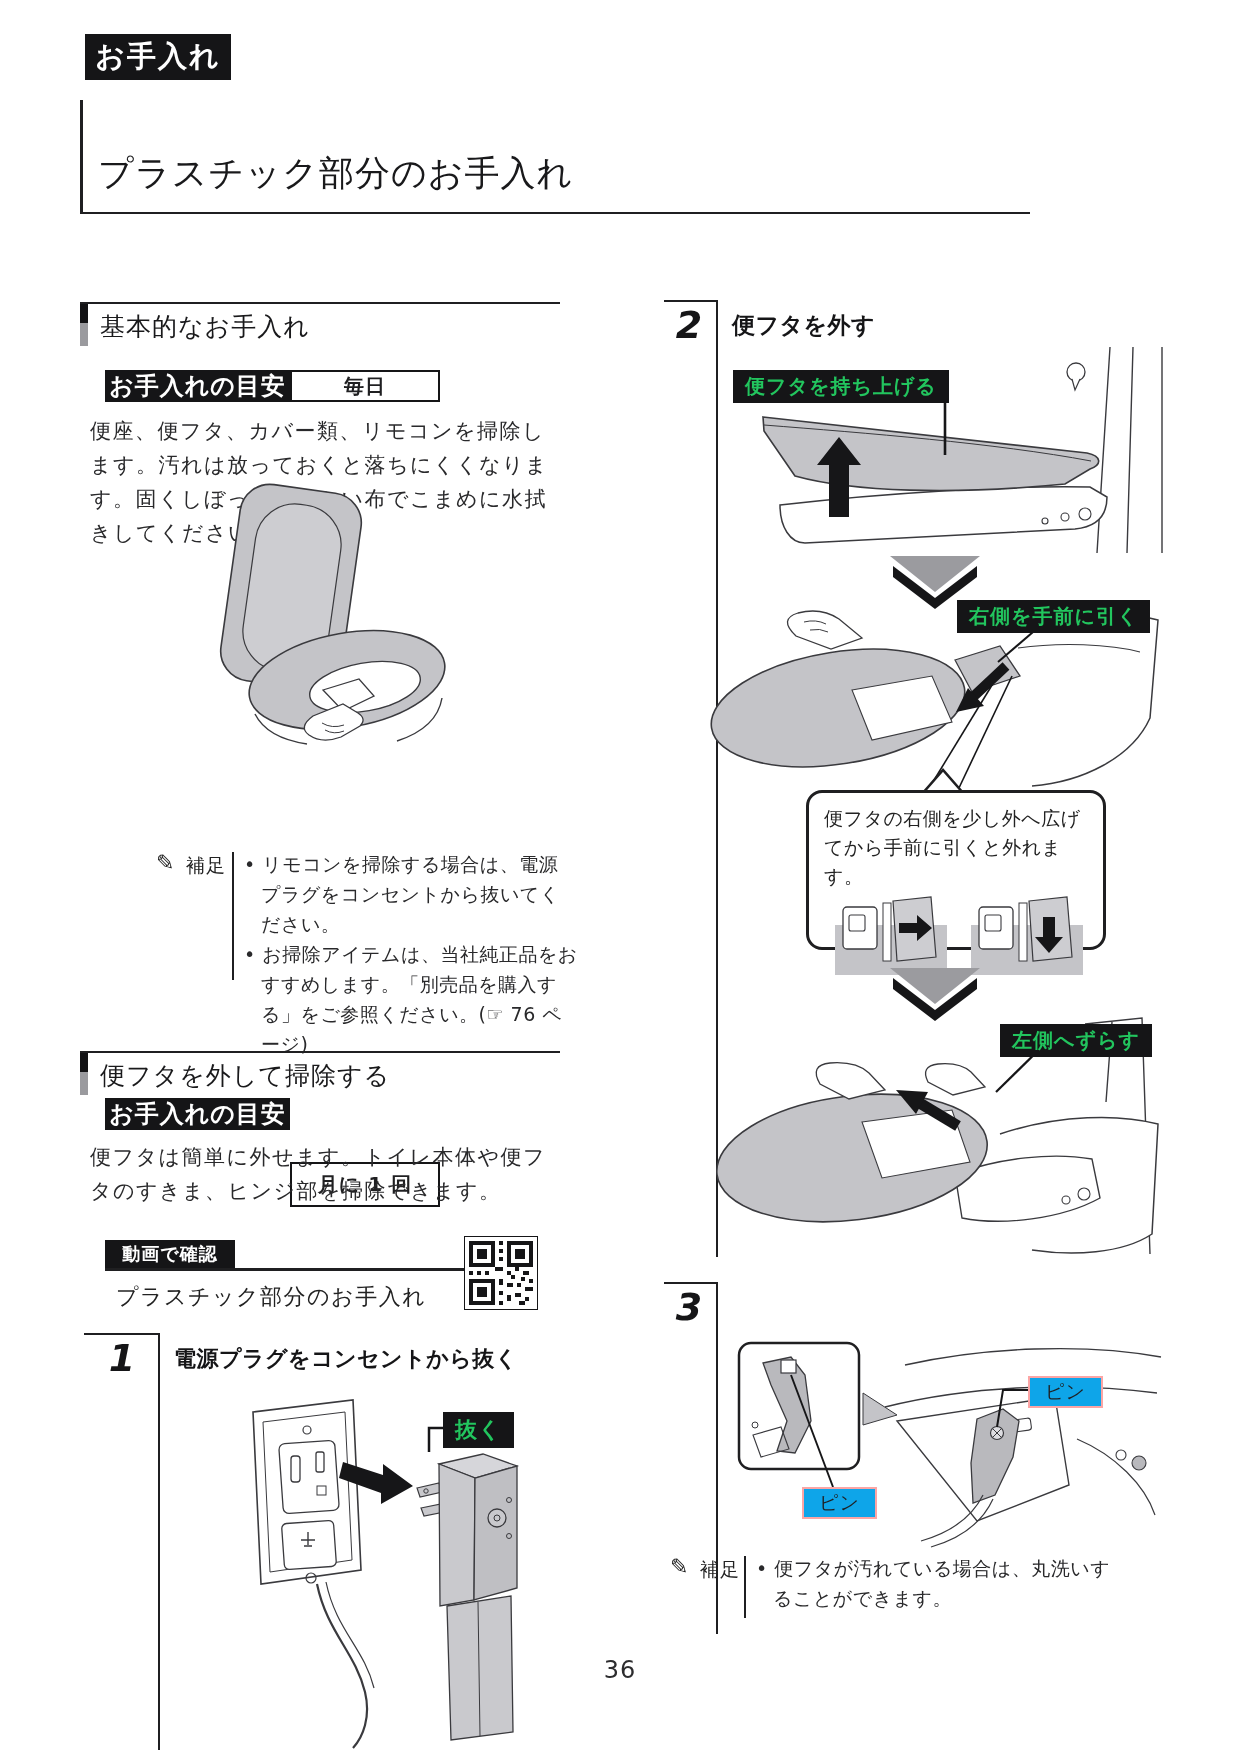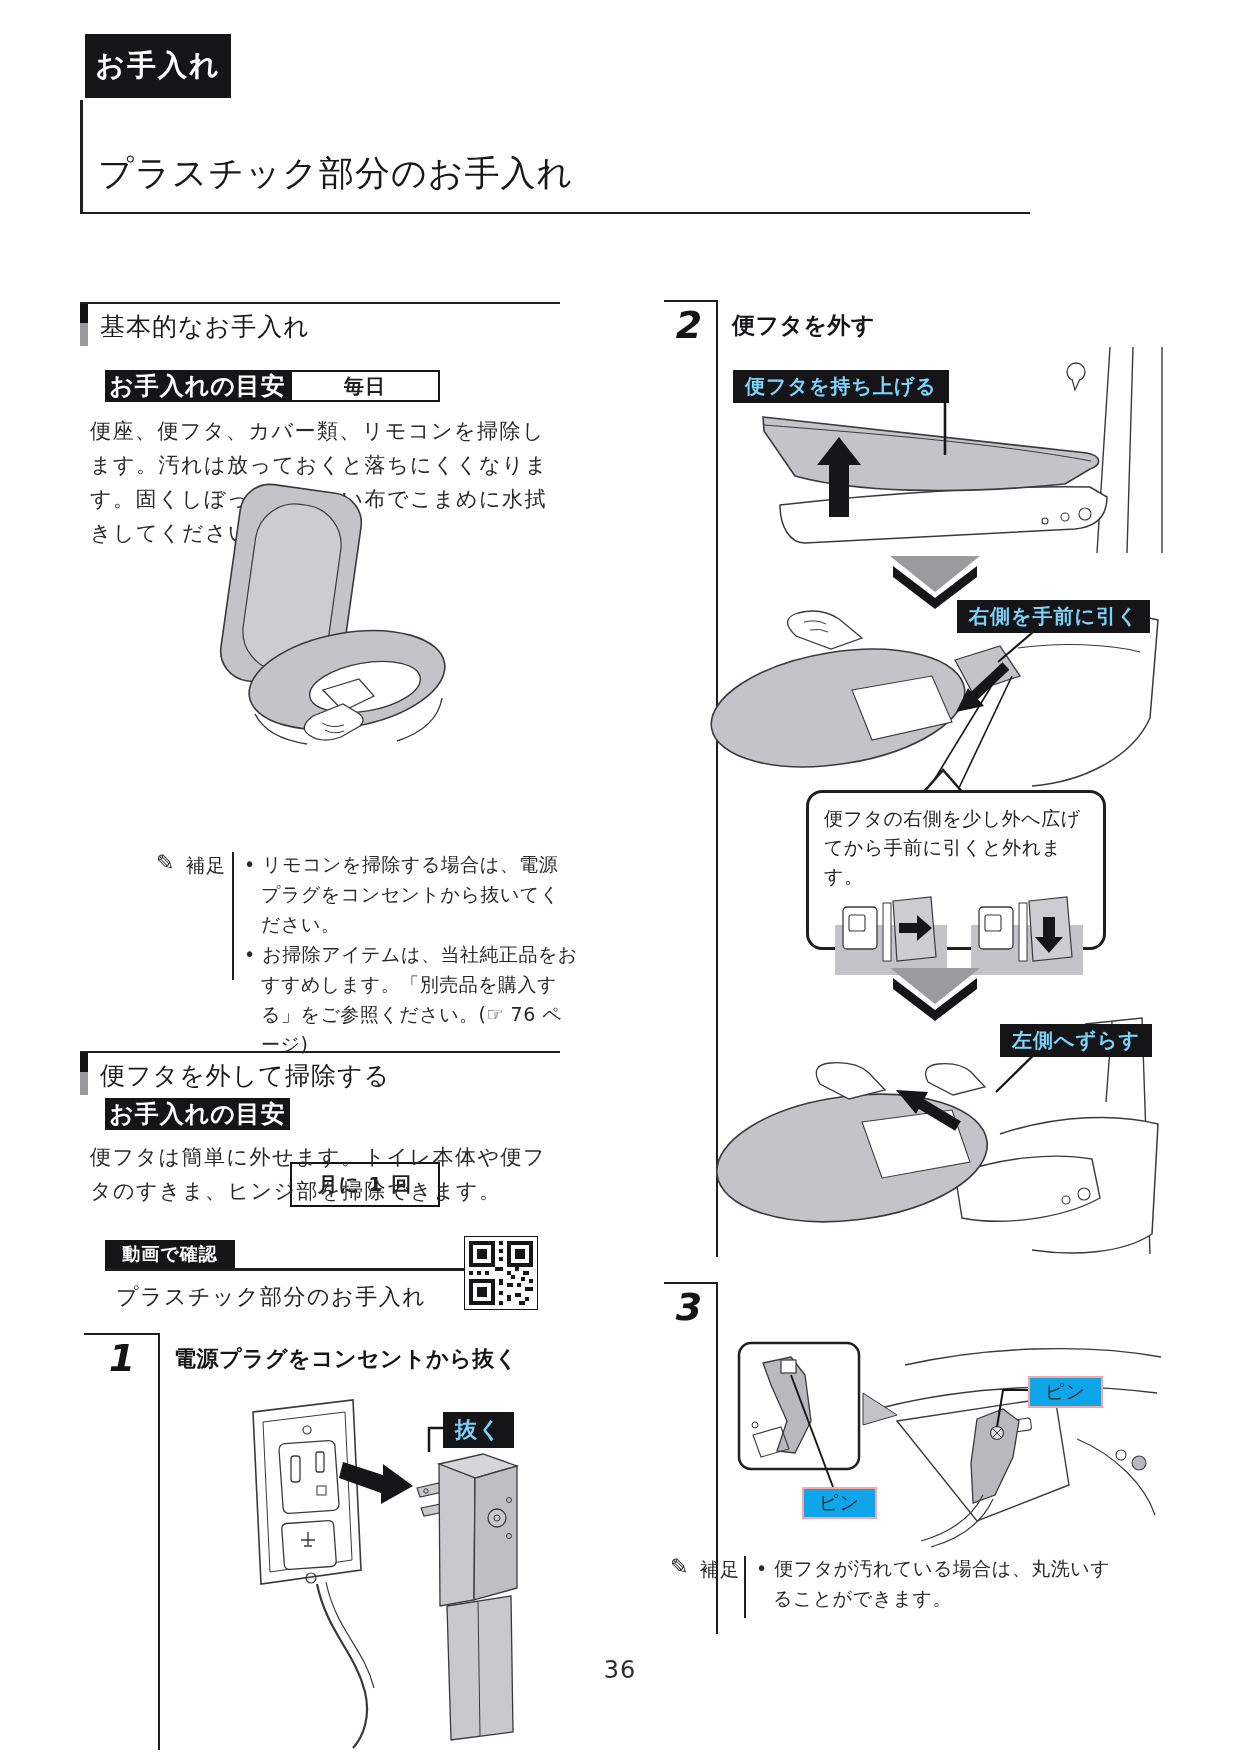--- a/index.html
+++ b/index.html
@@ -19,33 +19,33 @@
   .body-txt{font-size:21px;line-height:34px;letter-spacing:1.5px;color:#29292b;}
   .note-pencil{font-size:22px;color:#222;}
   .note-word{font-size:19px;color:#222;letter-spacing:1px;}
   .note-list{font-size:19px;line-height:30px;letter-spacing:0.5px;color:#29292b;}
   .note-list .ni{padding-left:17px;text-indent:-17px;}
   .note-list .ni::before{content:"\2022\00a0";}
   .vid-badge{background:#151517;color:#fff;font-size:18px;font-weight:700;display:flex;align-items:center;justify-content:center;letter-spacing:1px;}
   .vid-title{font-size:22px;letter-spacing:1.5px;color:#222;}
   .stepnum{font-size:38px;font-weight:700;font-style:italic;color:#151517;text-align:center;}
   .steptitle{font-size:22px;font-weight:700;letter-spacing:0.5px;color:#151517;}
-  .callout{background:#151517;color:#7dd3fc;font-size:20px;font-weight:600;padding:3px 12px;letter-spacing:1px;line-height:1.35;}
+  .callout{background:#151517;color:#22c55e;font-size:20px;font-weight:600;padding:3px 12px;letter-spacing:1px;line-height:1.35;}
   .pinlabel{background:#0ea5e9;border:2px solid #fca5a5;font-size:19px;letter-spacing:1px;padding:1px 15px;color:#1f1f21;}
   .bubble{background:#fff;border:3px solid #1f1f21;border-radius:16px;box-sizing:border-box;}
   .bubble-txt{font-size:19px;line-height:29px;letter-spacing:0.5px;color:#222;padding:11px 13px 0 15px;}
   .pageno{font-size:24px;color:#2c2c2e;text-align:center;letter-spacing:1px;}
   svg{display:block;}
 </style>
 </head>
 <body>
 
 <div class="page">
 
-  <div class="abs tab" style="left:85px;top:34px;width:146px;height:64px;font-size:29px;">お手入れ</div>
+  <div class="abs tab" style="left:85px;top:34px;width:146px;height:46px;font-size:29px;">お手入れ</div>
 
   <div class="abs rule" style="left:80px;top:100px;width:3px;height:114px;"></div>
   <div class="abs pagetitle" style="left:98px;top:150px;">プラスチック部分のお手入れ</div>
   <div class="abs rule" style="left:80px;top:212px;width:950px;height:2px;"></div>
 
   <div class="abs rule" style="left:80px;top:302px;width:480px;height:2px;"></div>
   <div class="abs sec-bar" style="left:80px;top:304px;width:8px;height:42px;"></div>
   <div class="abs sec-head" style="left:100px;top:310px;">基本的なお手入れ</div>
 
   <div class="abs guide-black" style="left:105px;top:370px;width:185px;height:32px;">お手入れの目安</div>

